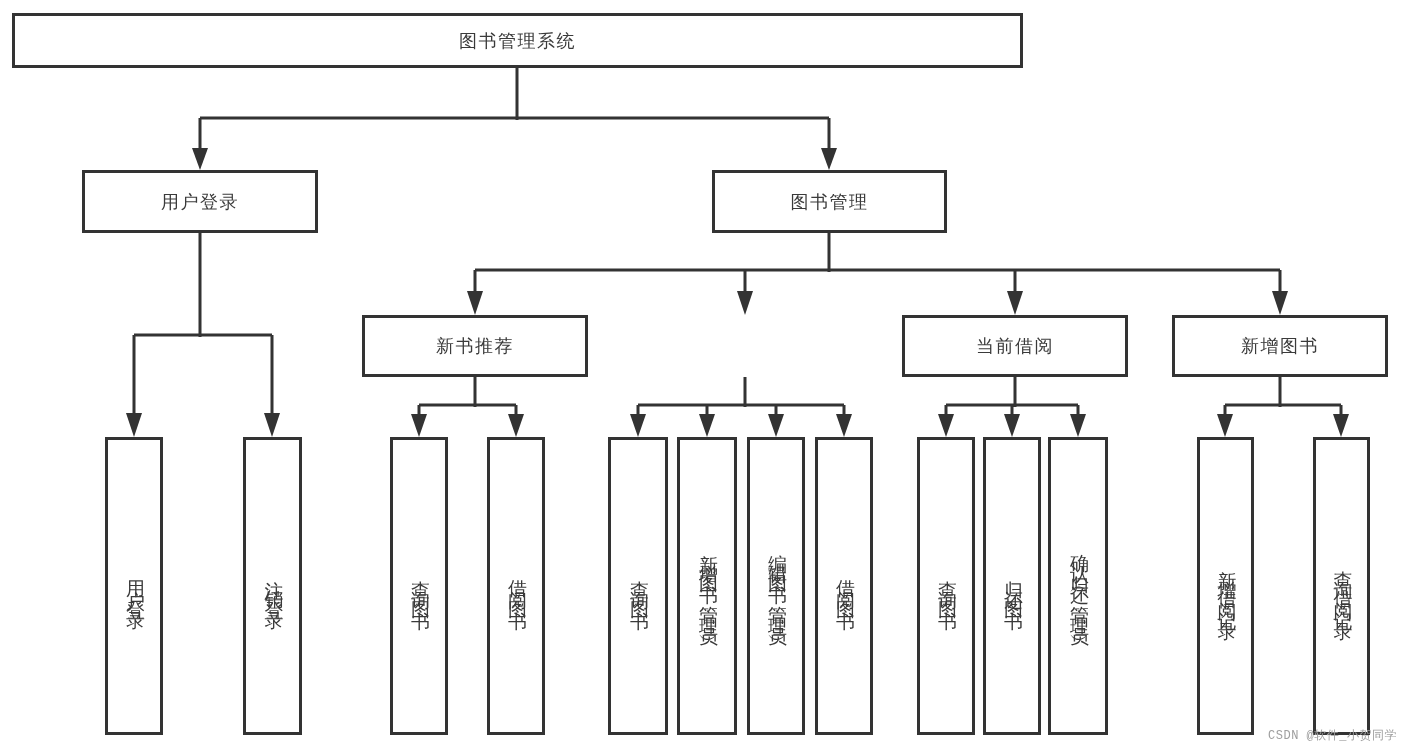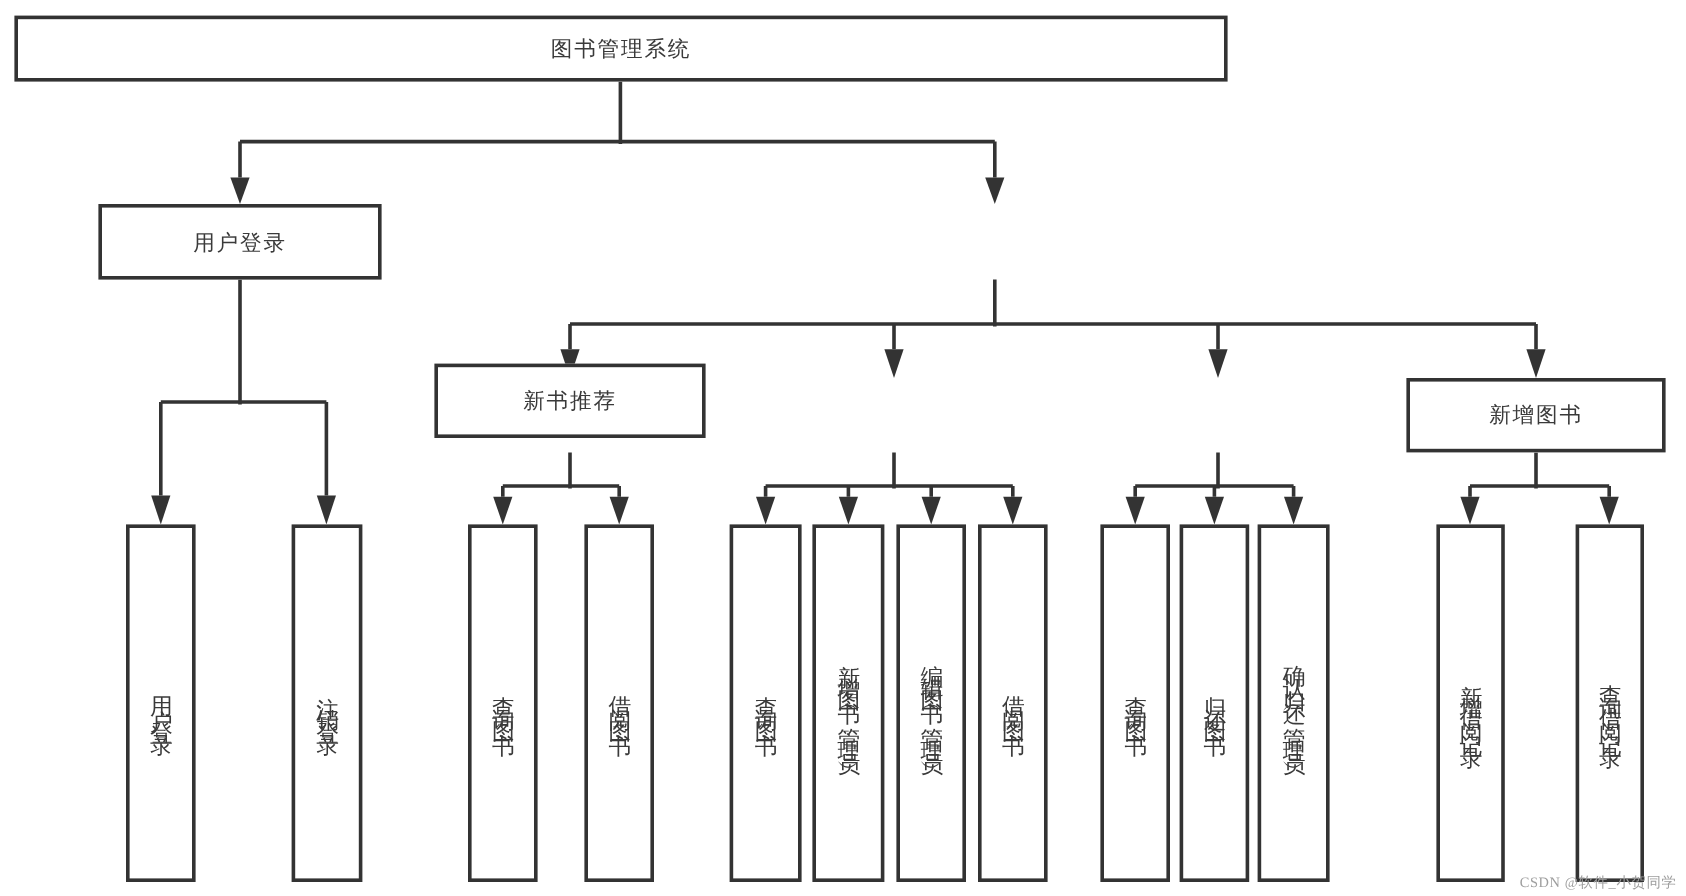--- a/index.html
+++ b/index.html
@@ -1,19 +1,19 @@
 <!DOCTYPE html>
 <html style="--background: #ffffff; --line: #333333; --box-border: #333333; --box-fill: #ffffff; --text: #3a3a3a; --watermark: #9e9e9e;"><head>
 <meta charset="utf-8">
 <style>
   html,body{margin:0;padding:0;background:#fff;}
   #canvas{
     position:relative;width:1405px;height:747px;overflow:hidden;
     background:var(--background,#ffffff);
-    font-family:Liberation Serif, serif;
+    font-family:Liberation Mono, monospace;
   }
   .node{
     position:absolute;box-sizing:border-box;
     border:3px solid var(--box-border,#333333);
     background:var(--box-fill,#ffffff);
     display:flex;align-items:center;justify-content:center;
     color:var(--text,#3a3a3a);
   }
   .h-label{font-size:18px;letter-spacing:1.5px;white-space:nowrap;}
   .v .label{
@@ -70,23 +70,29 @@
     <polygon points="1333,414 1349,414 1341,437"></polygon>
   </svg>
 
   <div class="node h" style="left:12px;top:13px;width:1011px;height:55px">
     <span class="h-label">图书管理系统</span>
   </div>
 
   <div class="node h" style="left:82px;top:170px;width:236px;height:63px">
     <span class="h-label">用户登录</span>
   </div>
+  <div class="node h" style="left:712px;top:170px;width:235px;height:63px">
+    <span class="h-label">图书管理</span>
+  </div>
 
-  <div class="node h" style="left:362px;top:303px;width:226px;height:62px">
+  <div class="node h" style="left:362px;top:315px;width:226px;height:62px">
     <span class="h-label">新书推荐</span>
+  </div>
+  <div class="node h" style="left:902px;top:315px;width:226px;height:62px">
+    <span class="h-label">当前借阅</span>
   </div>
   <div class="node h" style="left:1172px;top:315px;width:216px;height:62px">
     <span class="h-label">新增图书</span>
   </div>
 
   <div class="node v" style="left:105px;top:437px;width:58px;height:298px">
     <span class="label">用户登录</span>
   </div>
   <div class="node v" style="left:243px;top:437px;width:59px;height:298px">
     <span class="label">注销登录</span>

